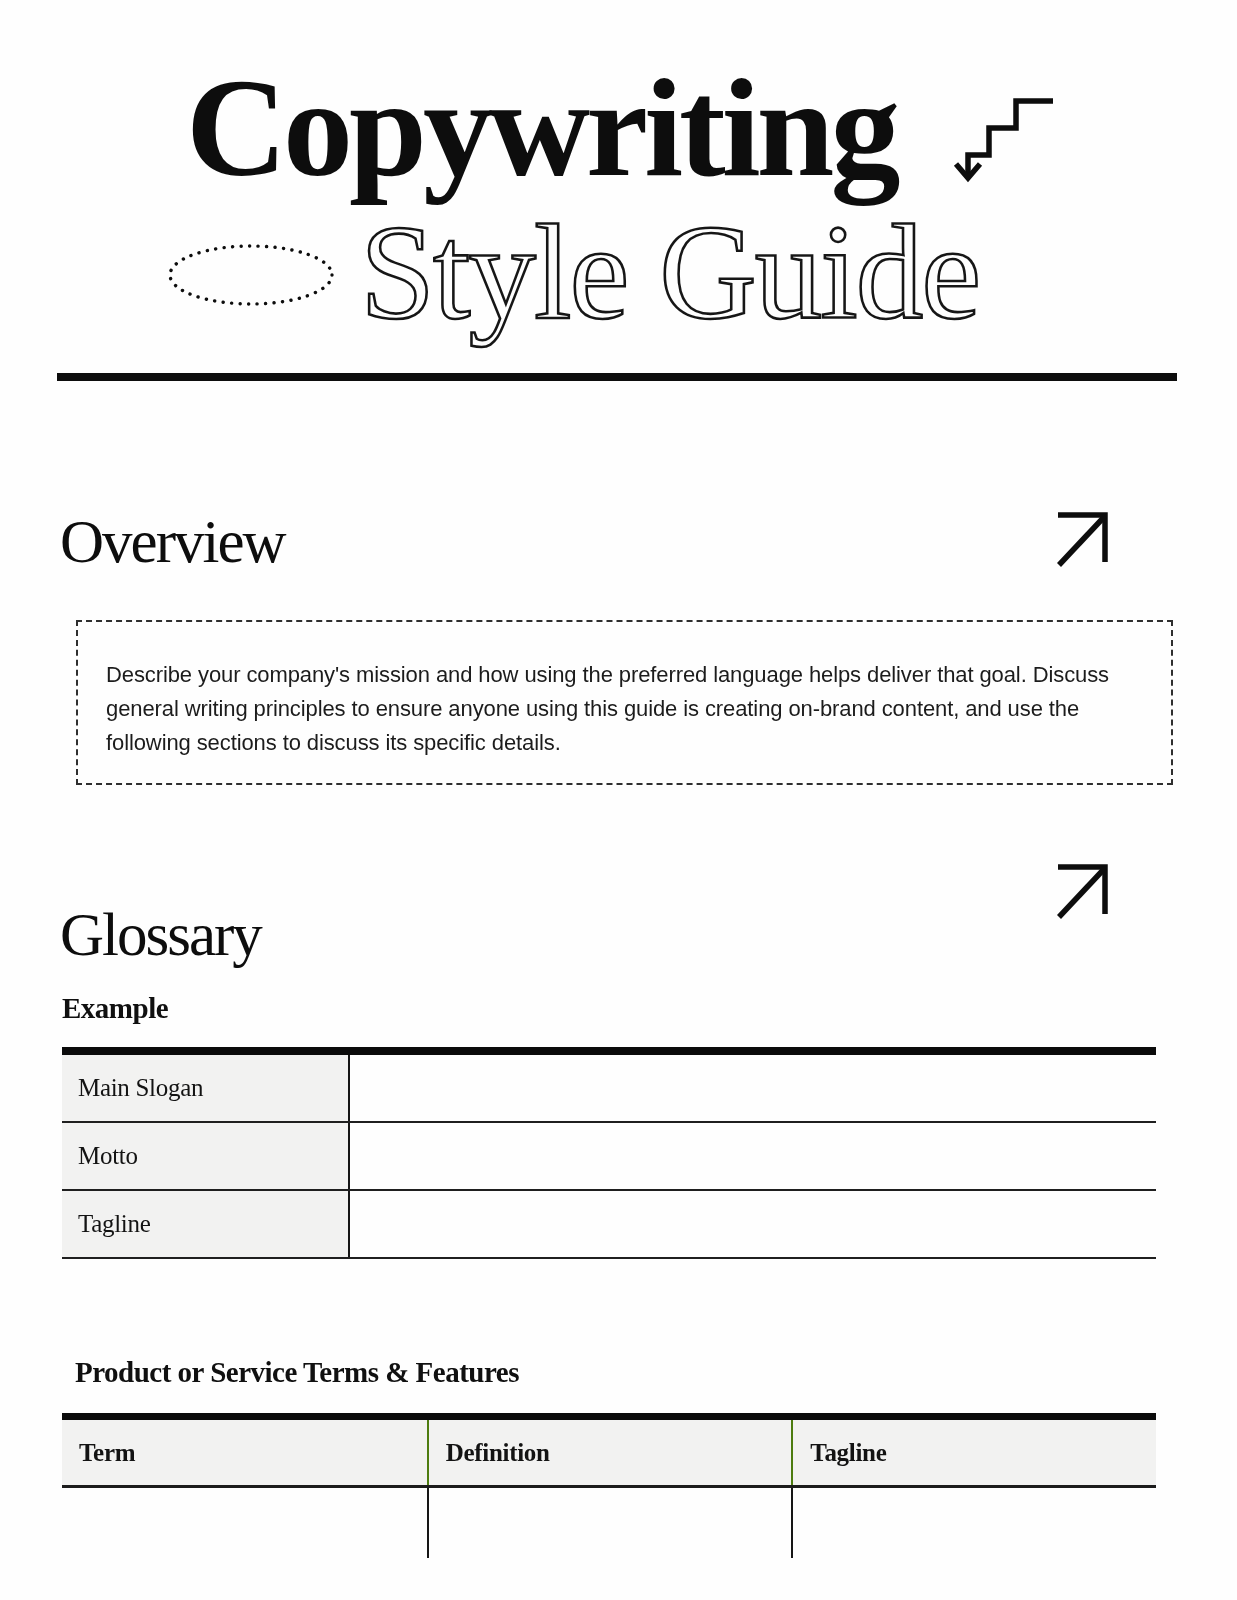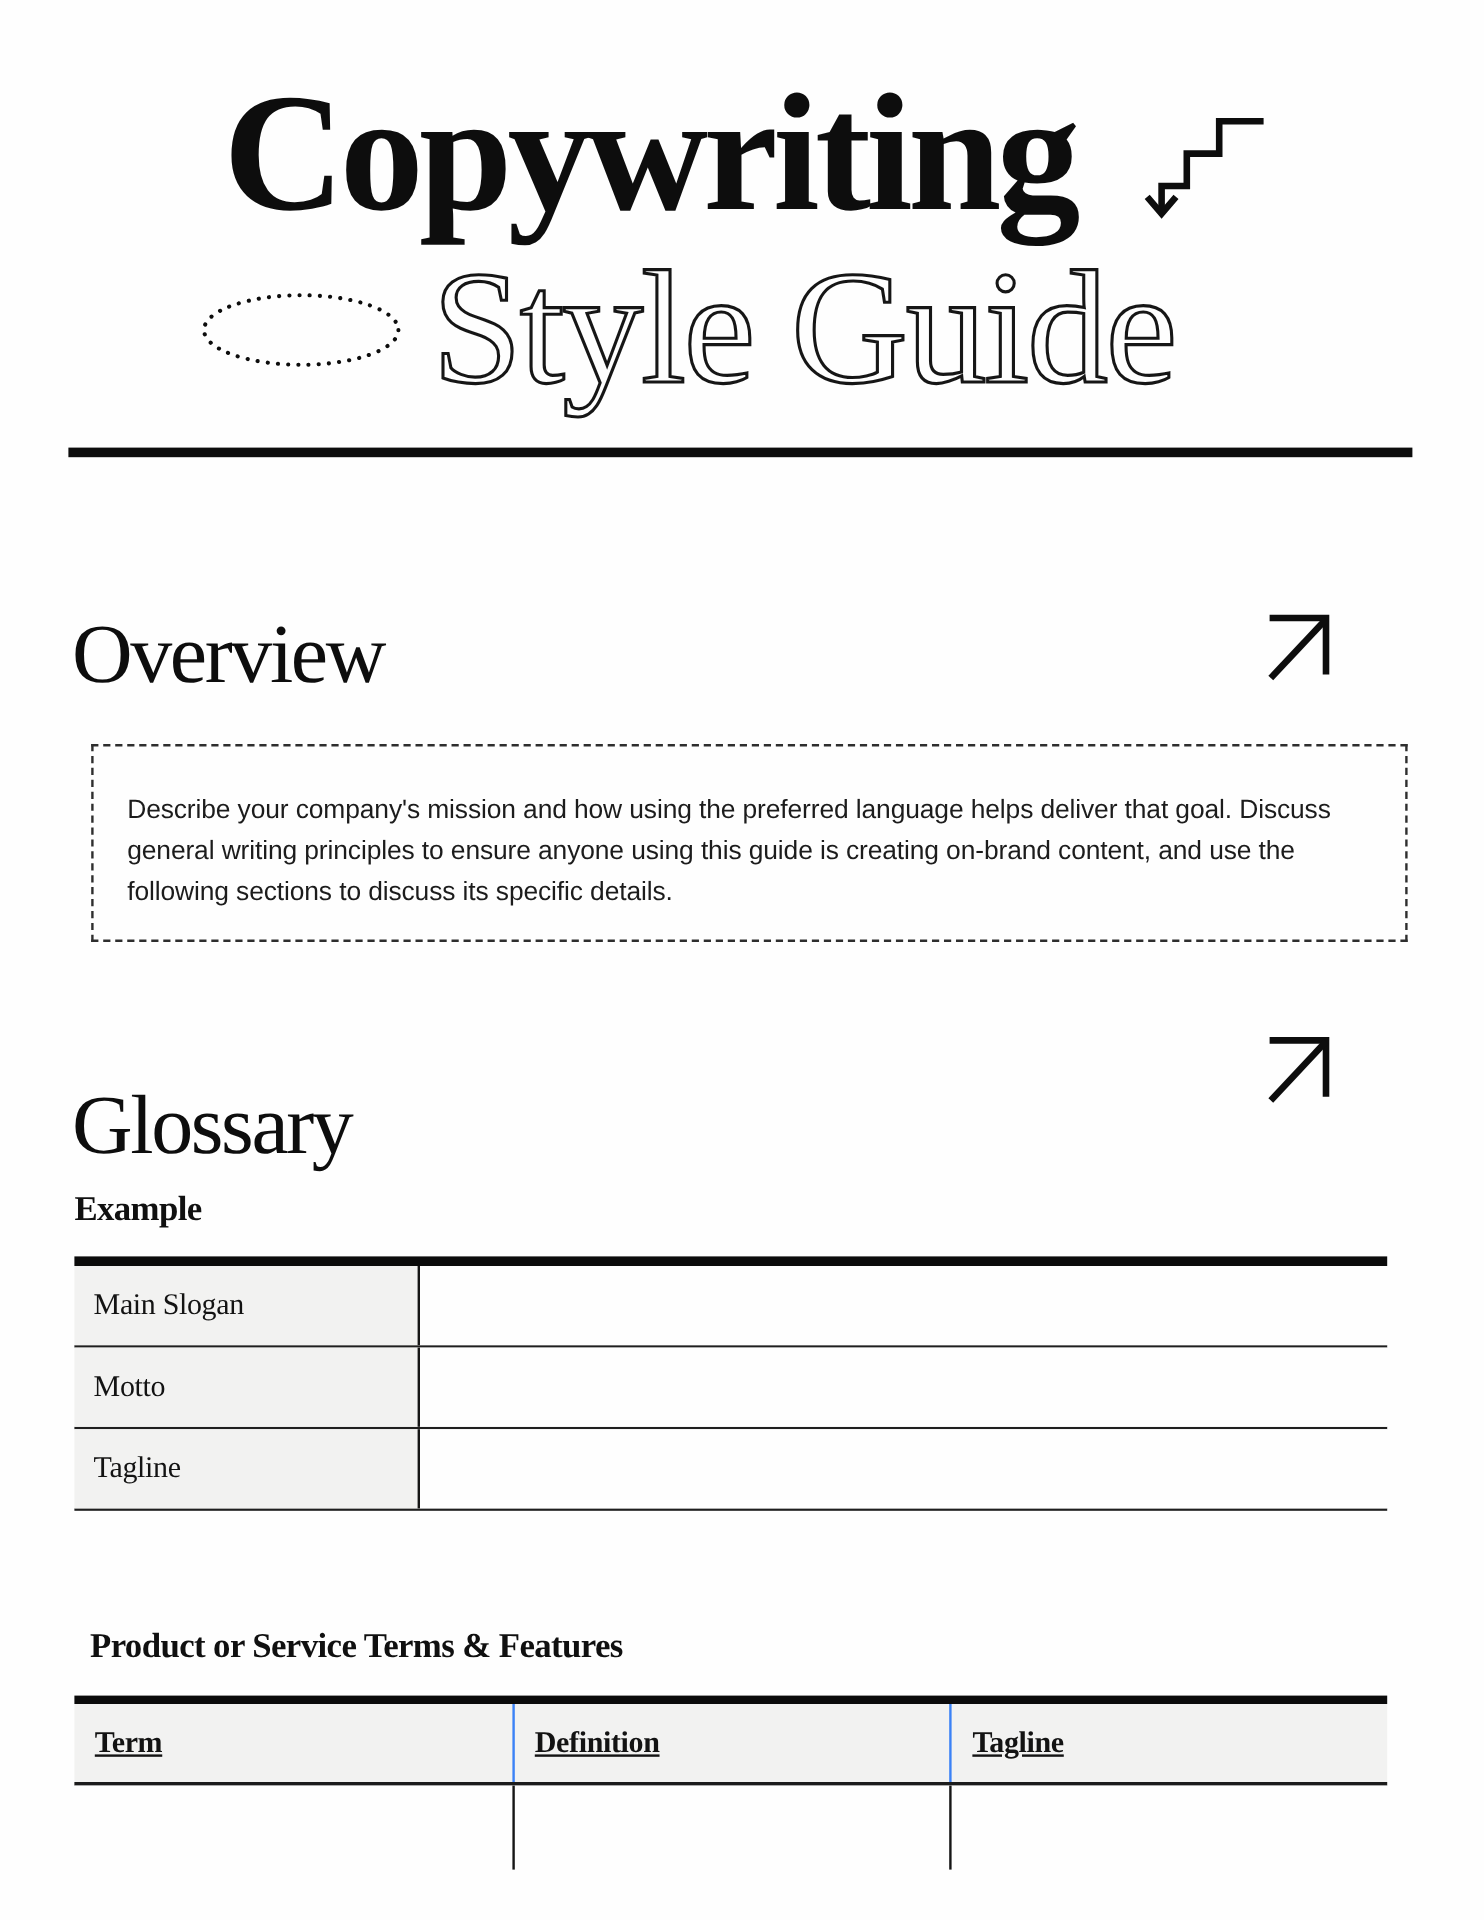--- a/index.html
+++ b/index.html
@@ -29,21 +29,21 @@
   .ellipse-svg{position:absolute;left:166px;top:242px;}
   .header-rule{
     position:absolute;left:57px;top:373px;width:1120px;height:8px;
     background:#0d0d0d;
   }
 
   
   .section-heading{
     position:absolute;margin:0;
     font-family:"Liberation Serif", serif;
-    font-weight:400;font-size:70px;line-height:1;
+    font-weight:400;font-size:61px;line-height:1;
     letter-spacing:-2px;color:#0d0d0d;white-space:nowrap;
   }
   .heading-overview{left:60px;top:511px;}
   .heading-glossary{left:60px;top:863px;margin-top:41px;}
   .arrow-svg{position:absolute;width:64px;height:64px;}
   .arrow-overview{left:1048px;top:508px;}
   .arrow-glossary{left:1048px;top:860px;}
 
   
   .dashed-box{
@@ -84,23 +84,23 @@
   
   .product-table{
     position:absolute;left:62px;top:1413px;width:1094px;
     border-top:7px solid #0b0b0b;
   }
   .p-header{display:flex;height:65px;background:#f2f2f1;border-bottom:3px solid #1c1c1c;}
   .p-hcell{
     width:33.333%;box-sizing:border-box;
     display:flex;align-items:center;padding-left:17px;
     font-family:"Liberation Serif", serif;font-weight:700;font-size:25px;
-    letter-spacing:-0.3px;color:#131313;text-decoration:underline;
+    letter-spacing:-0.3px;color:#131313;
   }
-  .p-hcell + .p-hcell{border-left:2px solid #3b82f6;}
+  .p-hcell + .p-hcell{border-left:2px solid #4d7c0f;}
   .p-body{display:flex;height:70px;}
   .p-cell{width:33.333%;box-sizing:border-box;background:#fefefe;}
   .p-cell + .p-cell{border-left:2px solid #161616;}
 </style>
 </head>
 <body>
 
 <div class="page">
 
   <h1 class="title-1">Copywriting</h1>

